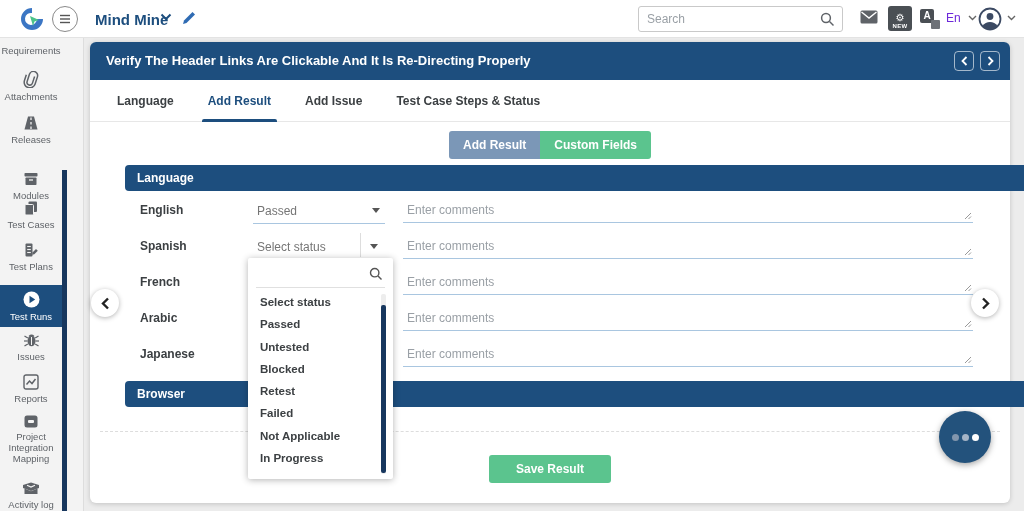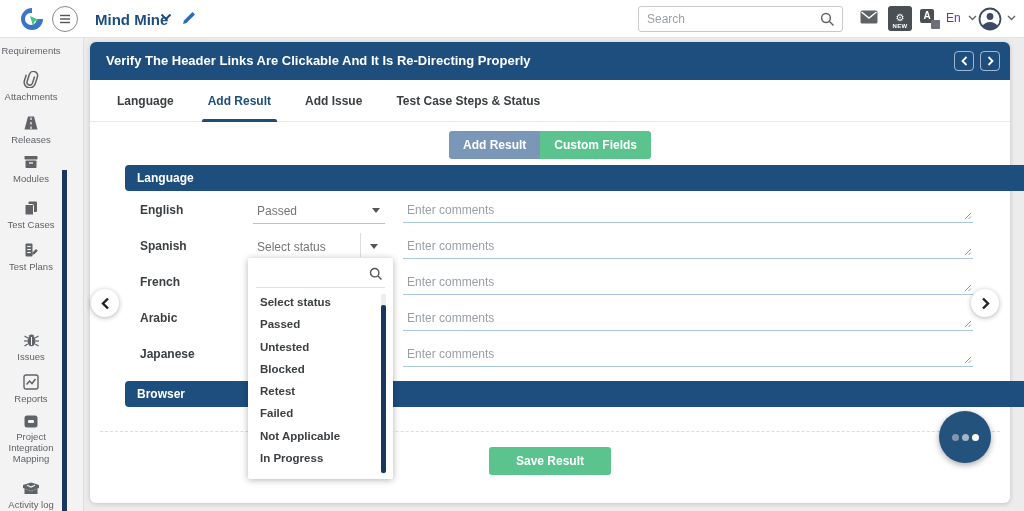--- a/index.html
+++ b/index.html
@@ -84,21 +84,21 @@
   .row-comment { position:absolute; left:313px; top:3px; width:570px; height:29px; }
   .row-comment textarea { width:570px; height:28px; border:none; border-bottom:1.5px solid #a9c6e0; resize:none;
                           outline:none; font-size:12px; color:#444; padding:8px 14px 0 4px; font-family:"Liberation Sans",sans-serif; overflow:hidden;}
   .row-comment textarea::placeholder { color:#9aa0a6; }
   .resize-grip { position:absolute; right:1px; bottom:4px; }
   .row-en{top:150px;} .row-es{top:186px;} .row-fr{top:222px;} .row-ar{top:258px;} .row-ja{top:294px;}
 
   .dotted-div { position:absolute; left:10px; top:389px; width:900px; border-top:1px dashed #ddd; }
   .save-wrap { position:absolute; left:0; top:405px; width:920px; display:flex; justify-content:center; }
   .save-btn { height:28px; line-height:28px; padding:0 27px; background:#5bc48e; color:#fff; font-size:12px;
-              font-weight:700; border:none; border-radius:3px; cursor:pointer; font-family:"Liberation Sans",sans-serif;}
+              font-weight:700; border:none; border-radius:3px; cursor:pointer; font-family:"Liberation Sans",sans-serif;margin-top:8px;}
 
   
   .dropdown-panel { position:absolute; left:158px; top:216px; width:145px; height:221px; background:#fff;
                     box-shadow:0 1px 7px rgba(0,0,0,.3); border-radius:2px; z-index:20; }
   .dd-search { position:absolute; left:8px; right:8px; top:2px; height:28px; border-bottom:1px solid #e0e0e0; }
   .dd-search input { width:100px; height:24px; border:none; outline:none; font-size:12px; font-family:"Liberation Sans",sans-serif;}
   .dd-mag { position:absolute; right:2px; top:7px; }
   .dd-list { position:absolute; left:0; top:33px; width:145px; }
   .dd-option { height:22.3px; line-height:22.3px; padding-left:12px; font-size:11.5px; font-weight:700;
                color:#3c4043; cursor:pointer; }
@@ -193,21 +193,21 @@
   </div>
 
   <div class="sb-item" style="top:77px;">
     <svg width="16" height="16" viewBox="0 0 16 16">
       <path d="M5 1.5 L1.5 14.5 L14.5 14.5 L11 1.5 Z" fill="#5f6368"></path>
       <line x1="8" y1="2.5" x2="8" y2="14" stroke="#f3f3f3" stroke-width="1.3" stroke-dasharray="2.5 2"></line>
     </svg>
     <div class="sb-label">Releases</div>
   </div>
 
-  <div class="sb-item" style="top:116px;">
+  <div class="sb-item" style="top:133px;">
     <svg width="16" height="16" viewBox="0 0 16 16">
       <rect x="1.5" y="2" width="13" height="3.5" rx="0.8" fill="#5f6368"></rect>
       <rect x="2.5" y="6.5" width="11" height="7.5" rx="0.8" fill="#5f6368"></rect>
       <line x1="6" y1="9" x2="10" y2="9" stroke="#f3f3f3" stroke-width="1.3"></line>
     </svg>
     <div class="sb-label">Modules</div>
   </div>
 
   <div class="sb-item" style="top:162px;">
     <svg width="16" height="16" viewBox="0 0 16 16">
@@ -223,20 +223,27 @@
       <g stroke="#f3f3f3" stroke-width="1.1">
           <line x1="4.2" y1="4.5" x2="7.8" y2="4.5"></line>
           <line x1="4.2" y1="7.5" x2="7.8" y2="7.5"></line>
           <line x1="4.2" y1="10.5" x2="7.8" y2="10.5"></line>
         </g>
       <path d="M9.5 10.5 L13 7 L14.8 8.8 L11.3 12.3 L9.2 12.8 Z" fill="#5f6368"></path>
     </svg>
     <div class="sb-label">Test Plans</div>
   </div>
 
+  <div class="sb-item active" style="top:247px;">
+    <svg width="17" height="17" viewBox="0 0 17 17">
+      <circle cx="8.5" cy="8.5" r="8" fill="#fff"></circle>
+      <polygon points="6.5,4.8 12.2,8.5 6.5,12.2" fill="#1d4e7e"></polygon>
+    </svg>
+    <div class="sb-label">Test Runs</div>
+  </div>
 
   <div class="sb-item" style="top:294px;">
     <svg width="17" height="16" viewBox="0 0 17 16">
       <ellipse cx="8.5" cy="9" rx="4" ry="5.2" fill="#5f6368"></ellipse>
       <path d="M6 4.5 Q8.5 2 11 4.5" fill="none" stroke="#5f6368" stroke-width="1.3"></path>
       <g stroke="#5f6368" stroke-width="1.2">
         <line x1="4.8" y1="6" x2="1.5" y2="4"></line>
           <line x1="4.5" y1="9" x2="1" y2="9"></line>
           <line x1="4.8" y1="12" x2="1.5" y2="14"></line>
         <line x1="12.2" y1="6" x2="15.5" y2="4"></line>

